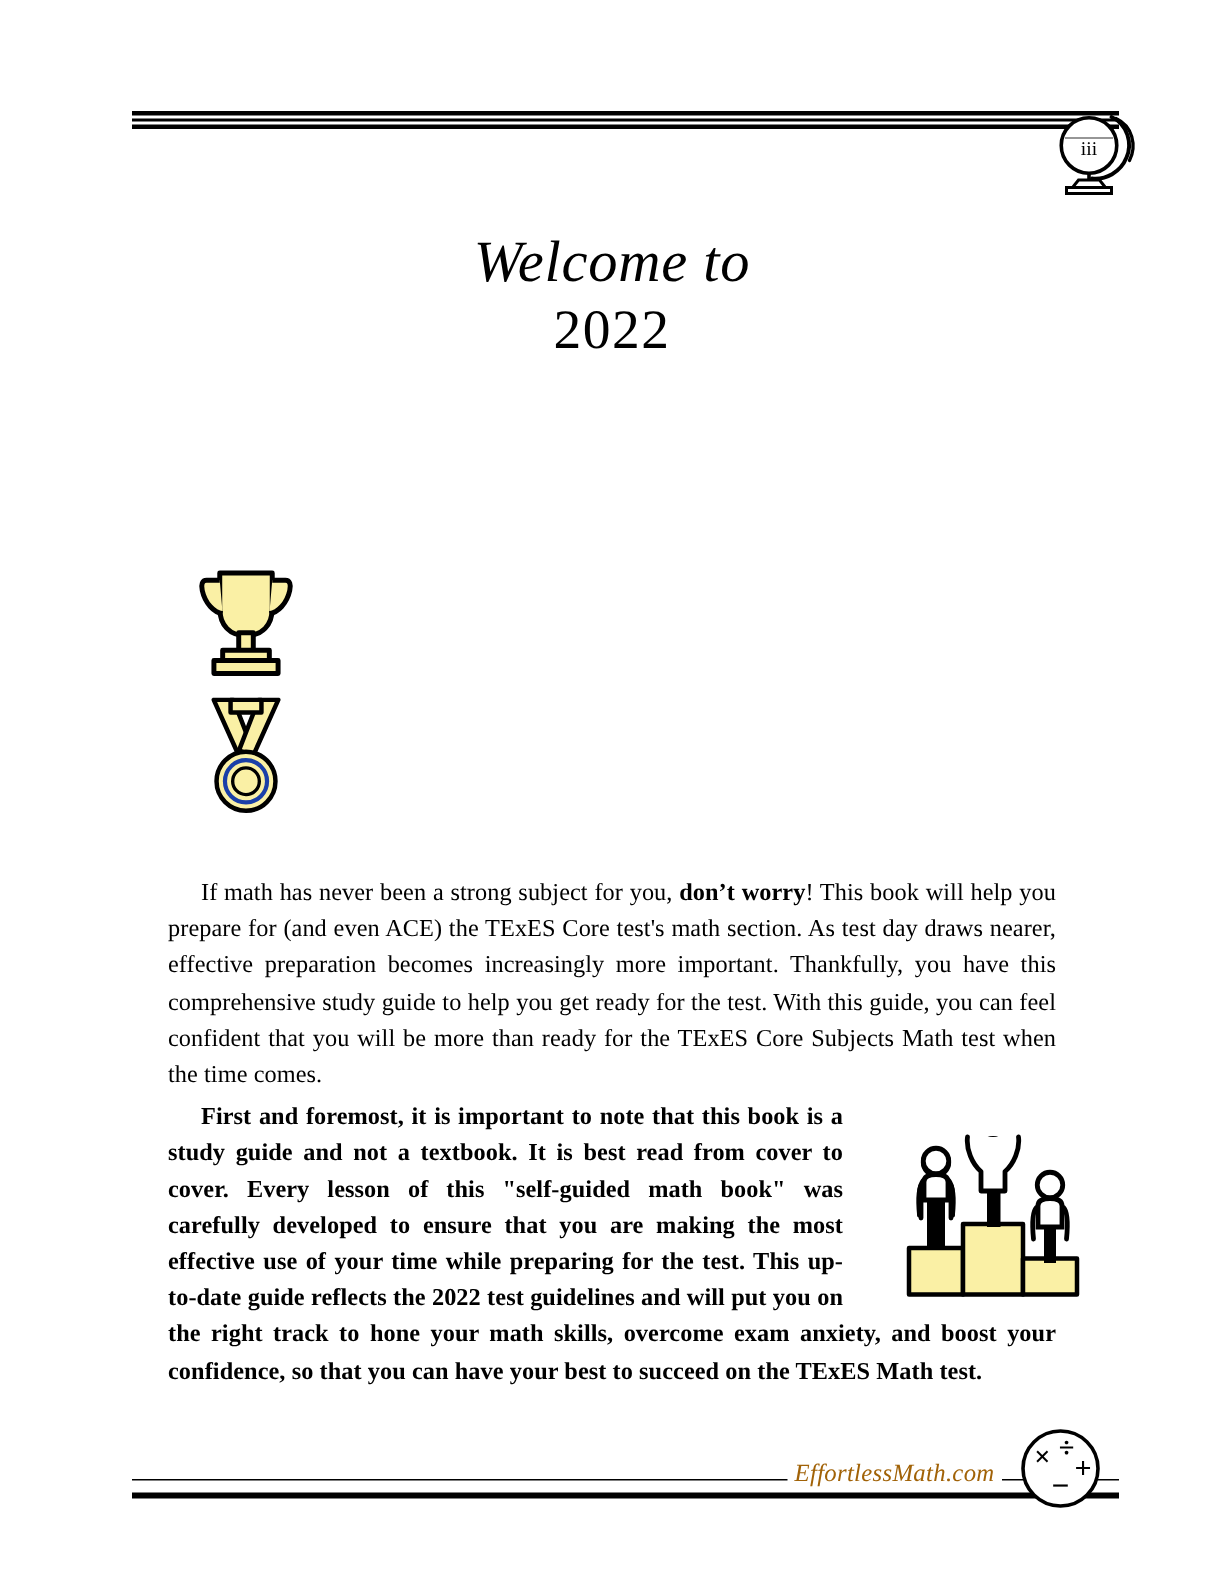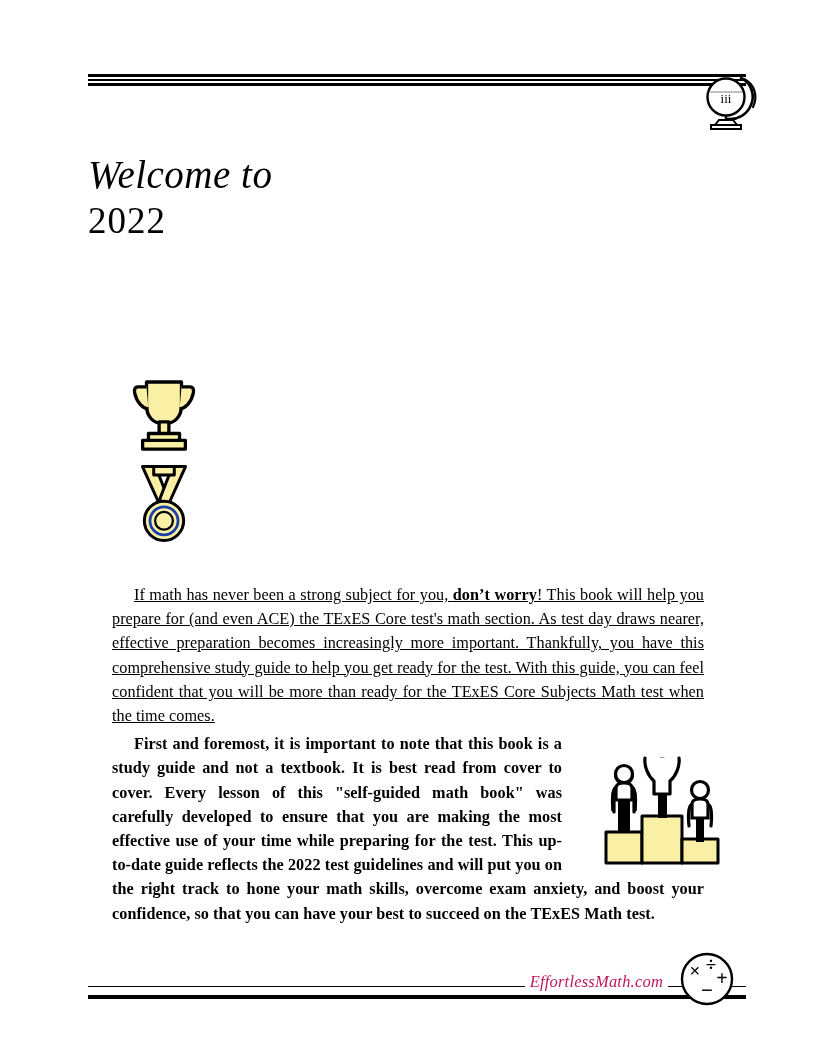--- a/index.html
+++ b/index.html
@@ -74,21 +74,21 @@
     width: 62px;
     height: 62px;
   }
 
   
   .title-block {
     position: absolute;
     left: 88px;
     top: 152px;
     width: 640px;
-    text-align: left;
+    text-align: center;
   }
   .welcome-to {
     font-style: italic;
     font-size: 39px;
     line-height: 46px;
     letter-spacing: 0.5px;
   }
   .main-title {
     font-weight: bold;
     font-size: 37px;
@@ -154,21 +154,21 @@
     width: 592px;
   }
   .para {
     font-size: 16.2px;
     line-height: 24.2px;
     text-align: justify;
     text-justify: inter-word;
     margin: 0;
     letter-spacing: 0.05px;
   }
-  .para.p1 { text-indent: 22px; text-decoration: underline; }
+  .para.p1 { text-indent: 22px; }
   .para.p2 { text-indent: 22px; margin-top: 4px; font-weight: bold; }
 
   .podium-float {
     float: right;
     width: 128px;
     height: 122px;
     margin: 12px 0 2px 14px;
     shape-outside: margin-box;
   }
 
@@ -197,21 +197,21 @@
     width: 100%;
     height: 4px;
     background: #000;
   }
   .ftr-site {
     position: absolute;
     right: 78px;
     top: -14px;
     font-style: italic;
     font-size: 16.5px;
-    color: #be185d;
+    color: #a16207;
     background: #ffffff;
     padding: 0 5px;
     letter-spacing: 0.2px;
   }
   .ftr-logo {
     position: absolute;
     right: 10px;
     top: -36px;
     width: 58px;
     height: 58px;

